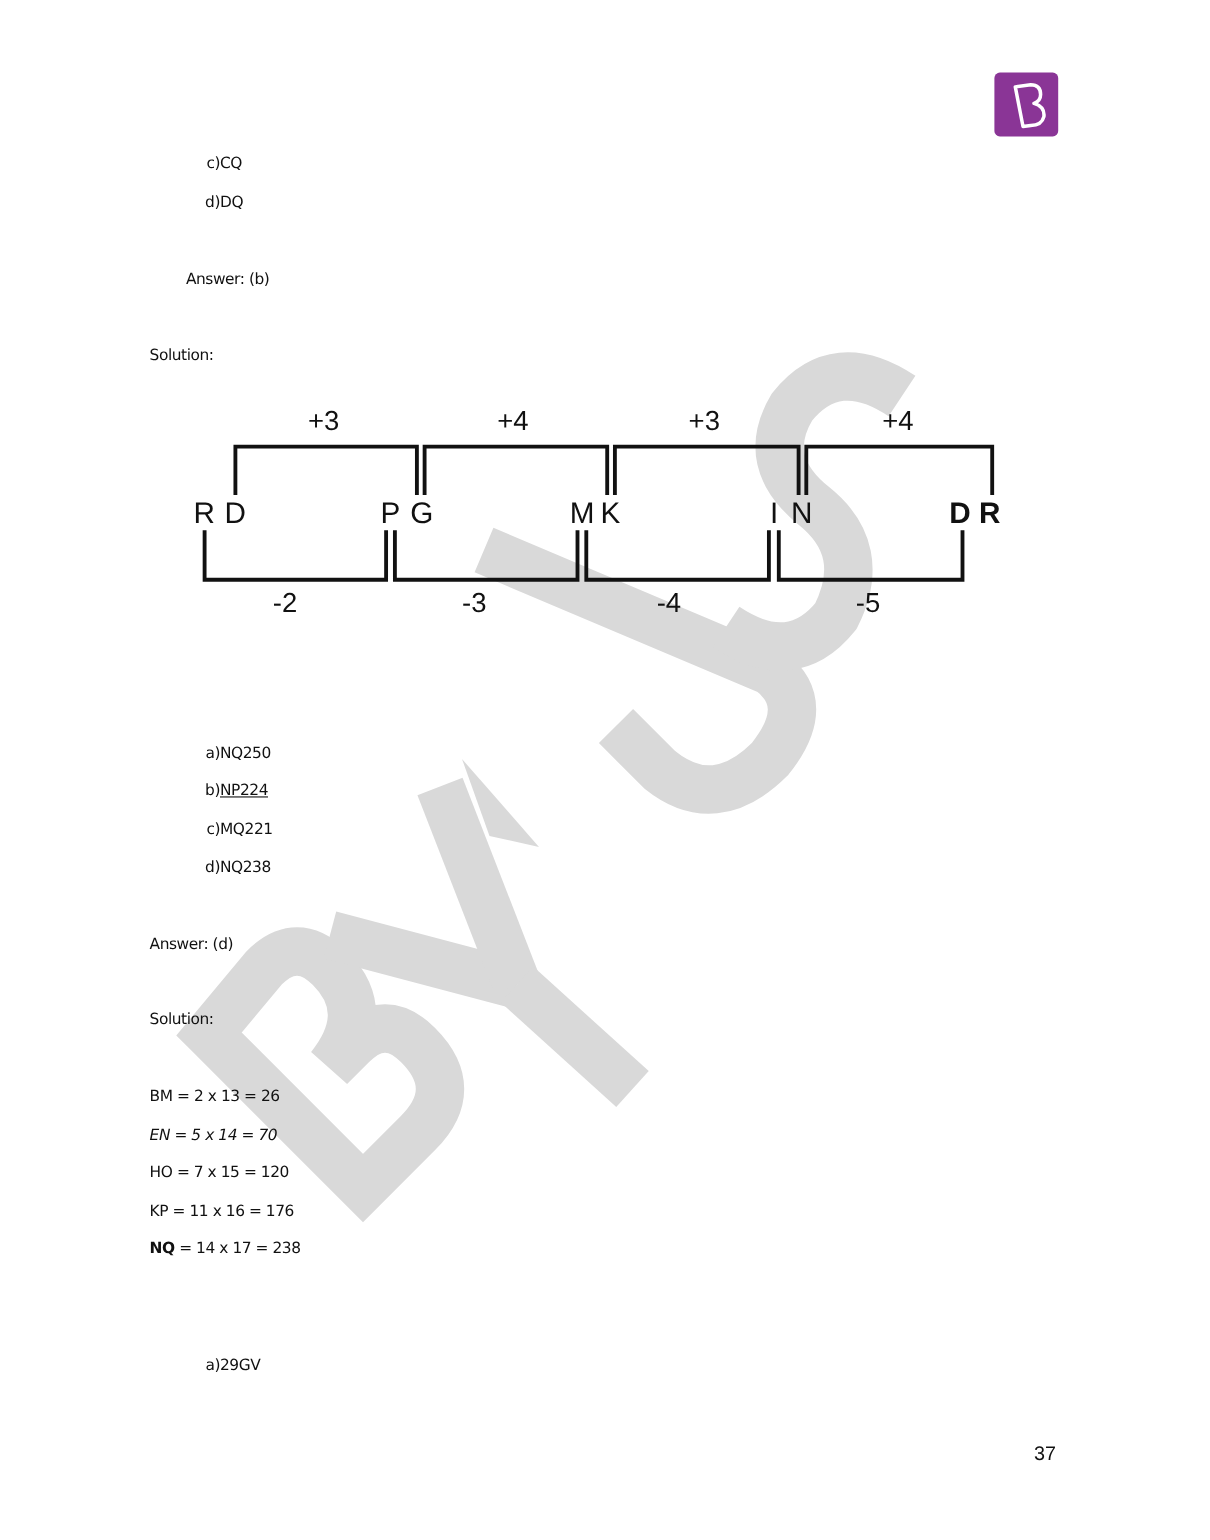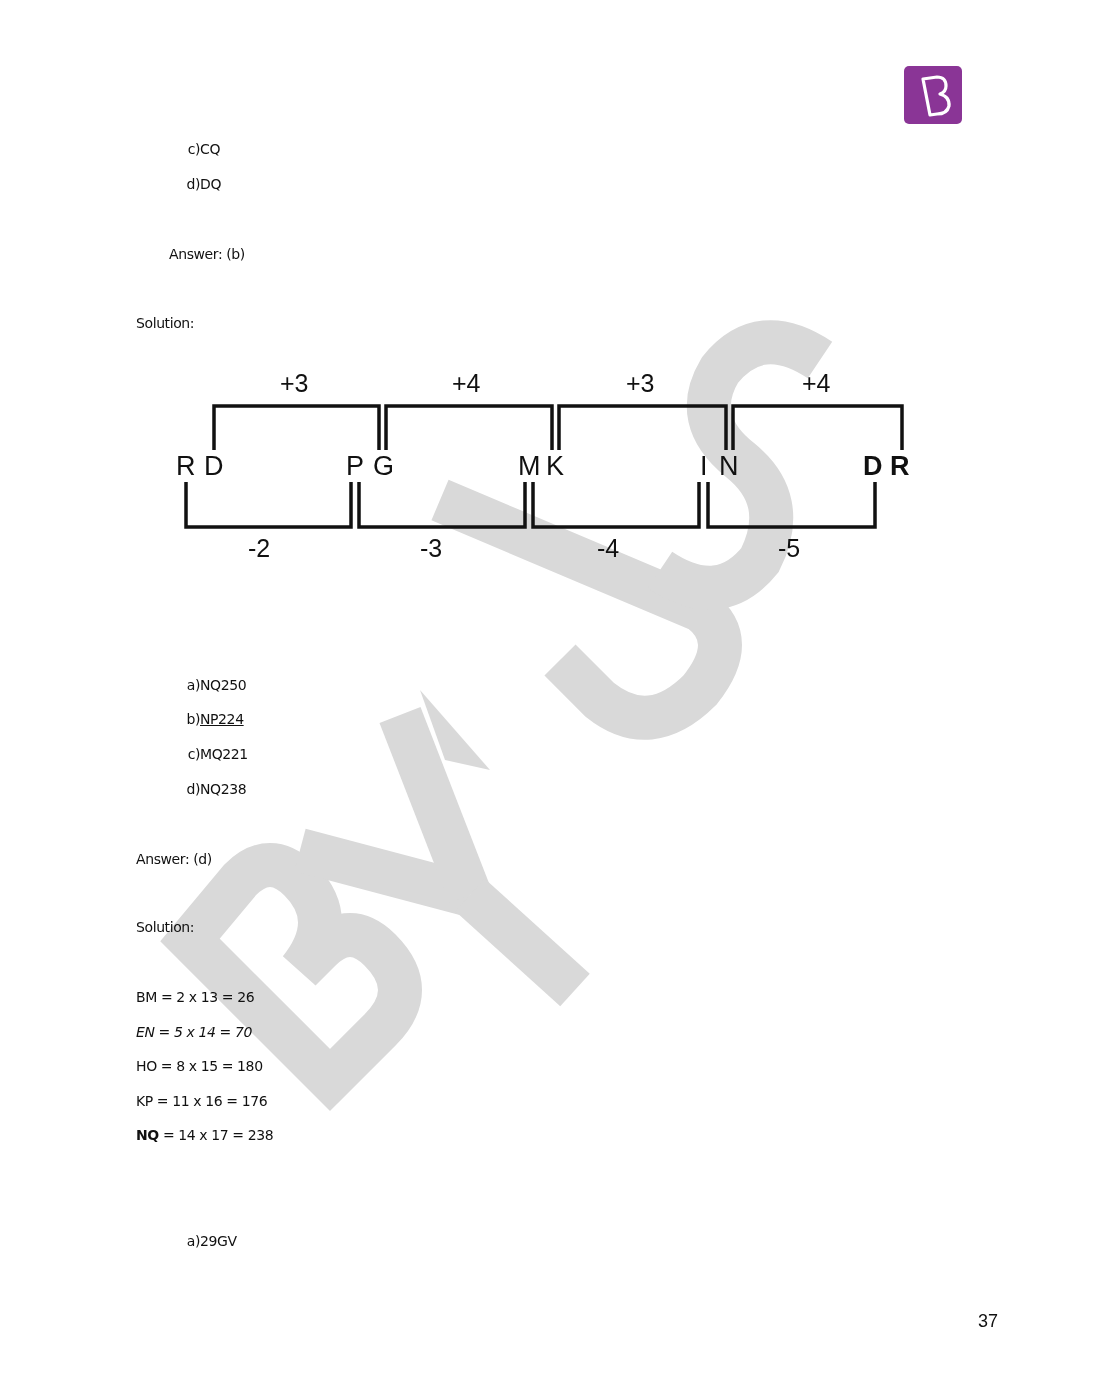--- a/index.html
+++ b/index.html
@@ -12,21 +12,21 @@
   .txt { position:absolute; font-size:14px; line-height:26px; white-space:nowrap;
          font-family:"DejaVu Sans", sans-serif; letter-spacing:-0.4px; color:#111;text-align:right; }
   .bold { font-weight:bold; }
   .opt-letter { display:inline-block; width:32px; }
   .diagram { position:absolute; left:170px; top:360px; }
   .dlabel { position:absolute; font-family:"Liberation Sans", sans-serif; font-size:25px; color:#111; }
   .dletter { position:absolute; font-family:"Liberation Sans", sans-serif; font-size:27px; color:#111; }
   .dletter.b { font-weight:bold; }
   .watermark { position:absolute; left:0; top:0; pointer-events:none; }
   .pagenum { position:absolute; left:940px; top:1311px; font-size:18px;
-             font-family:"Liberation Sans", sans-serif; color:#111;margin-left:38px; }
+             font-family:"Liberation Sans", sans-serif; color:#111; }
 </style>
 </head>
 <body>
 
 <div class="page">
 
   <svg class="watermark" width="1100" height="1400" viewBox="0 0 1100 1400">
     <g fill="none" stroke="#d9d9d9" stroke-width="44" stroke-linejoin="miter">
 
       <path d="M190 940 L330 1080 L380 1030 Q420 990 380 950 Q350 920 320 950 L300 970 Q340 920 300 880 Q270 850 240 880 Z"></path>
@@ -107,21 +107,21 @@
   </div>
   <div class="txt" style="left:168px; top:776px;">
     <span class="opt-letter">d)</span><span>NQ238</span>
   </div>
 
   <div class="txt" style="left:136px; top:846px;">Answer: (d)</div>
   <div class="txt" style="left:136px; top:914px;">Solution:</div>
 
   <div class="txt" style="left:136px; top:984px;"><b></b><span>BM = 2 x 13 = 26</span></div>
   <div class="txt" style="left:136px; top:1019px;font-style:italic;"><b></b><span>EN = 5 x 14 = 70</span></div>
-  <div class="txt" style="left:136px; top:1053px;"><b></b><span>HO = 8 x 15 = 180</span></div>
+  <div class="txt" style="left:136px; top:1053px;"><b></b><span>HO = 7 x 15 = 120</span></div>
   <div class="txt" style="left:136px; top:1088px;"><b></b><span>KP = 11 x 16 = 176</span></div>
   <div class="txt" style="left:136px; top:1122px;"><b>NQ</b><span> = 14 x 17 = 238</span></div>
 
   <div class="txt" style="left:168px; top:1228px;">
     <span class="opt-letter">a)</span><span>29GV</span>
   </div>
 
   <div class="pagenum">37</div>
 </div>
 

